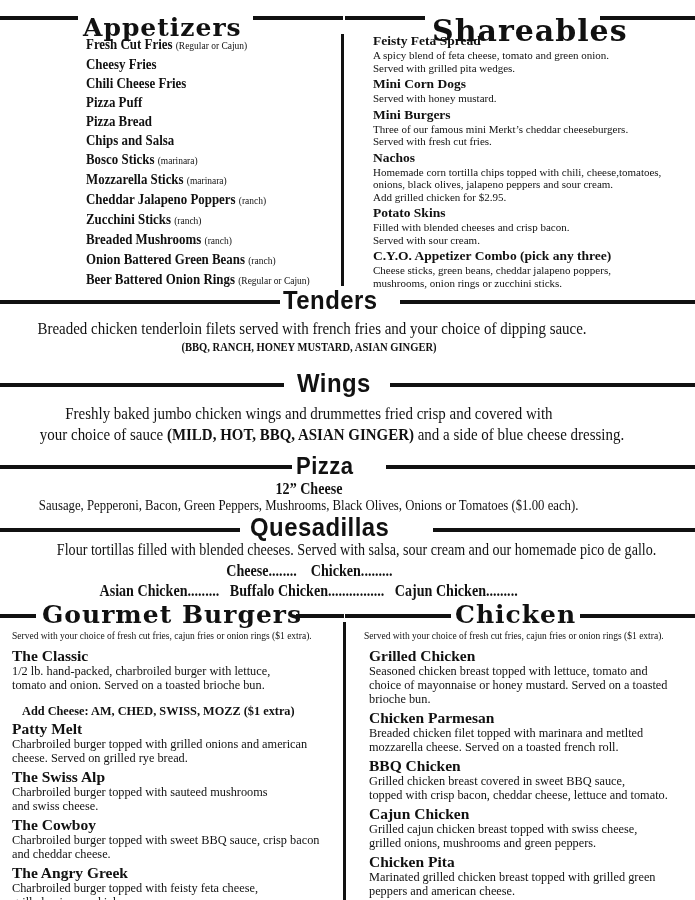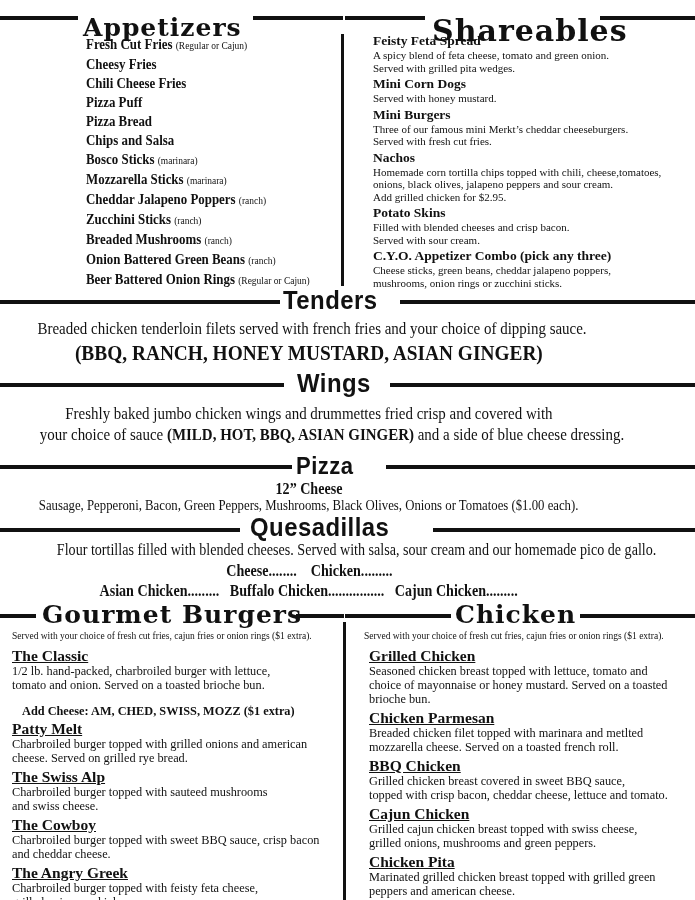--- a/index.html
+++ b/index.html
@@ -29,21 +29,21 @@
   .share { position: absolute; left: 373px; top: 33px; width: 320px; }
   .share .t { font-weight: bold; font-size: 13.5px; line-height: 16px; white-space: nowrap; }
   .share .d { font-size: 11px; line-height: 12.5px; margin-bottom: 2px; white-space: nowrap; }
 
   .center-text { position: absolute; left: 0; width: 618px; text-align: center; white-space: nowrap; }
   .cond-text { display: inline-block; transform: scaleX(0.88); }
 
   
   .col { position: absolute; top: 630px; }
   .col .served { font-size: 9.5px; line-height: 12px; white-space: nowrap; margin-bottom: 5px; }
-  .col .t { font-weight: bold; font-size: 15.5px; line-height: 17px; white-space: nowrap; text-decoration: underline; }
+  .col .t { font-weight: bold; font-size: 15.5px; line-height: 17px; white-space: nowrap; }
   .col .d { font-size: 12.3px; line-height: 14px; white-space: nowrap; margin-bottom: 3px; }
   .col .addc { font-weight: bold; font-size: 12.3px; line-height: 14px; padding-left: 10px; white-space: nowrap; margin-bottom: 2px; }
 </style>
 </head>
 <body>
 
 <div class="hrule" style="left:0;top:16px;width:78px;"></div>
 <div class="heading deco" style="left:83px;top:3px;font-size:25px;margin-top:12px;">Appetizers</div>
 <div class="hrule" style="left:253px;top:16px;width:90px;"></div>
 
@@ -99,21 +99,21 @@
   <div class="d">
       <div>Cheese sticks, green beans, cheddar jalapeno poppers,</div>
       <div>mushrooms, onion rings or zucchini sticks.</div>
     </div>
 </div>
 
 <div class="hrule" style="left:0;top:300px;width:280px;"></div>
 <div class="heading cond" style="left:283px;top:287px;font-size:26px;transform:scaleX(0.92);">Tenders</div>
 <div class="hrule" style="left:400px;top:300px;width:295px;"></div>
 <div class="center-text" style="top:319px;font-size:17px;"><span class="cond-text">Breaded chicken tenderloin filets served with french fries and your choice of dipping sauce.</span></div>
-<div class="center-text" style="top:340px;font-size:22px;font-weight:bold;"><span class="cond-text">(BBQ, RANCH, HONEY MUSTARD, ASIAN GINGER)</span></div>
+<div class="center-text" style="top:340px;font-size:12px;font-weight:bold;"><span class="cond-text">(BBQ, RANCH, HONEY MUSTARD, ASIAN GINGER)</span></div>
 
 <div class="hrule" style="left:0;top:383px;width:284px;"></div>
 <div class="heading cond" style="left:297px;top:370px;font-size:26px;transform:scaleX(0.92);">Wings</div>
 <div class="hrule" style="left:390px;top:383px;width:305px;"></div>
 <div class="center-text" style="top:404px;font-size:17px;"><span class="cond-text">Freshly baked jumbo chicken wings and drummettes fried crisp and covered with</span></div>
 <div class="center-text" style="top:425px;font-size:17px;"><span class="cond-text"><span>your choice of sauce </span><b>(MILD, HOT, BBQ, ASIAN GINGER)</b><span> and a side of blue cheese dressing.</span></span></div>
 
 <div class="hrule" style="left:0;top:465px;width:292px;"></div>
 <div class="heading cond" style="left:296px;top:454px;font-size:24px;transform:scaleX(0.92);">Pizza</div>
 <div class="hrule" style="left:386px;top:465px;width:309px;"></div>

